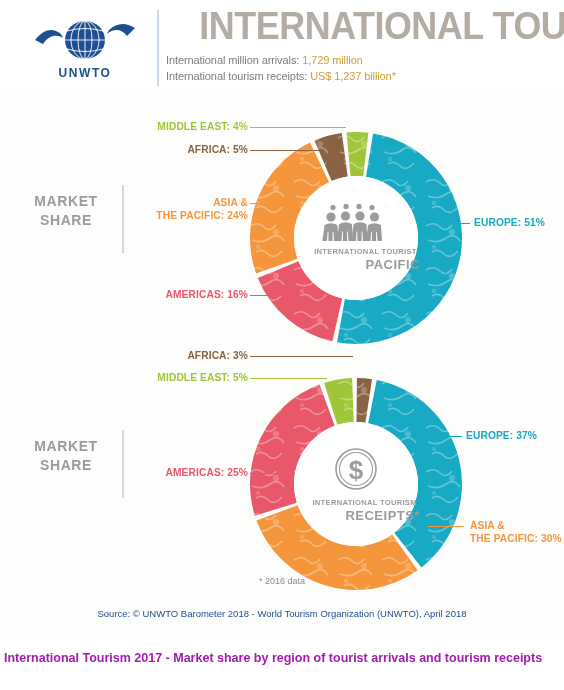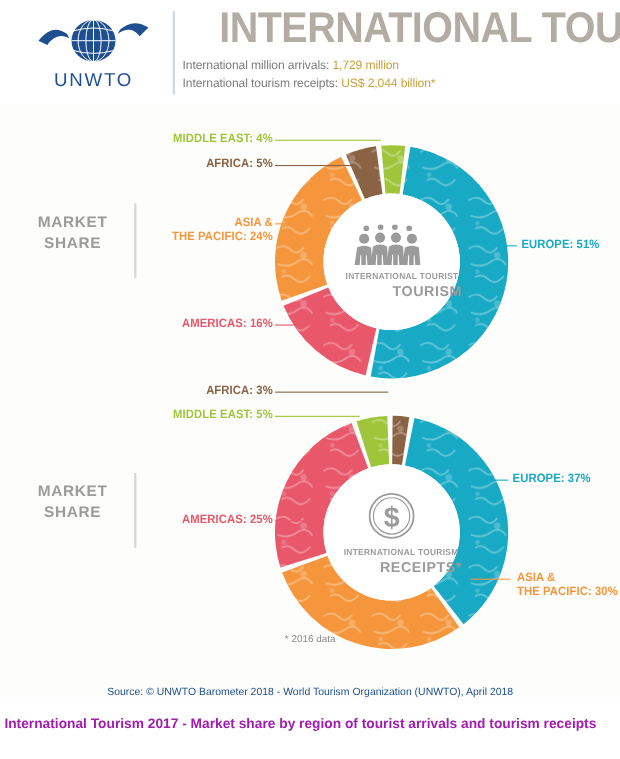--- a/index.html
+++ b/index.html
@@ -23,21 +23,21 @@
   }
   #logo-block {
     position: absolute; left: 22px; top: 14px;
     width: 126px; height: 70px;
     display: flex; flex-direction: column;
     align-items: center; justify-content: center;
   }
   #logo-mark { width: 104px; height: 46px; display:block; }
   #logo-word {
     margin-top: 2px;
-    font-size: 17px; font-weight: normal; letter-spacing: 1.6px;
+    font-size: 12px; font-weight: bold; letter-spacing: 1.6px;
     color: #1d4f91;
   }
   #header-divider {
     position: absolute; left: 157px; top: 10px;
     width: 2px; height: 76px;
     background: #c9d9ea;
   }
   #main-title {
     position: absolute; left: 168px; top: 4px;
     width: 392px; height: 44px;
@@ -142,21 +142,21 @@
 
   
   #footnote {
     position: absolute; left: 0; top: 576px;
     width: 564px; text-align: center;
     font-size: 9px; color: #8b8b8b;
   }
   #source {
     position: absolute; left: 0; top: 608px;
     width: 564px; text-align: center;
-    font-size: 9.5px; color: #1d4f91; margin-top: 16px;
+    font-size: 9.5px; color: #1d4f91;
   }
 
   
   #caption {
     position: absolute; left: 4px; top: 650px;
     width: 556px;
     font-size: 12.5px; font-weight: bold; color: #a21caf;
     line-height: 17px;
   }
 </style>
@@ -187,21 +187,21 @@
     <div id="header-divider"></div>
 
     <div id="main-title">INTERNATIONAL TOURISM 2017</div>
 
     <div class="subline" id="subline-1">
       <span>International million arrivals:</span>
       <span class="sub-val">1,729 million</span>
     </div>
     <div class="subline" id="subline-2">
       <span>International tourism receipts:</span>
-      <span class="sub-val">US$ 2,044 billion*</span>
+      <span class="sub-val">US$ 1,237 billion*</span>
     </div>
   </div>
 
   <div id="body-area"></div>
 
   <div class="market-share" id="ms-1">
     <div>MARKET</div>
     <div>SHARE</div>
   </div>
   <div class="ms-divider" id="msd-1"></div>
@@ -255,21 +255,21 @@
             <circle cx="40" cy="12" r="4.6"></circle>
             <path d="M33.6 20 q6.4 -3.4 12.8 0 l1.2 17 h-4.6 l-0.6 -9.5 h-0.8 l0 9.5 h-4.2 l0 -9.5 h-0.8 l-0.6 9.5 h-4.6 Z"></path>
           </g>
           <g>
             <circle cx="54.5" cy="13" r="4.6"></circle>
             <path d="M48.1 21 q6.4 -3.4 12.8 0 l1.2 16 h-4.6 l-0.6 -9 h-0.8 l0 9 h-4.2 l0 -9 h-0.8 l-0.6 9 h-4.6 Z"></path>
           </g>
         </g>
       </svg>
       <div class="center-l1">INTERNATIONAL TOURIST</div>
-      <div class="center-l2">TOURISM</div>
+      <div class="center-l2">PACIFIC</div>
     </div>
   </div>
 
   <div class="callout left c-mideast" style="left:0px; top:120px; width:248px;">MIDDLE EAST: 4%</div>
   <div class="leader l-mideast" style="left:250px; top:127px; width:96px;"></div>
 
   <div class="callout left c-africa" style="left:0px; top:143px; width:248px;">AFRICA: 5%</div>
   <div class="leader l-africa" style="left:250px; top:150px; width:75px;"></div>
 
   <div class="callout left c-asia" style="left:0px; top:196px; width:248px;">

